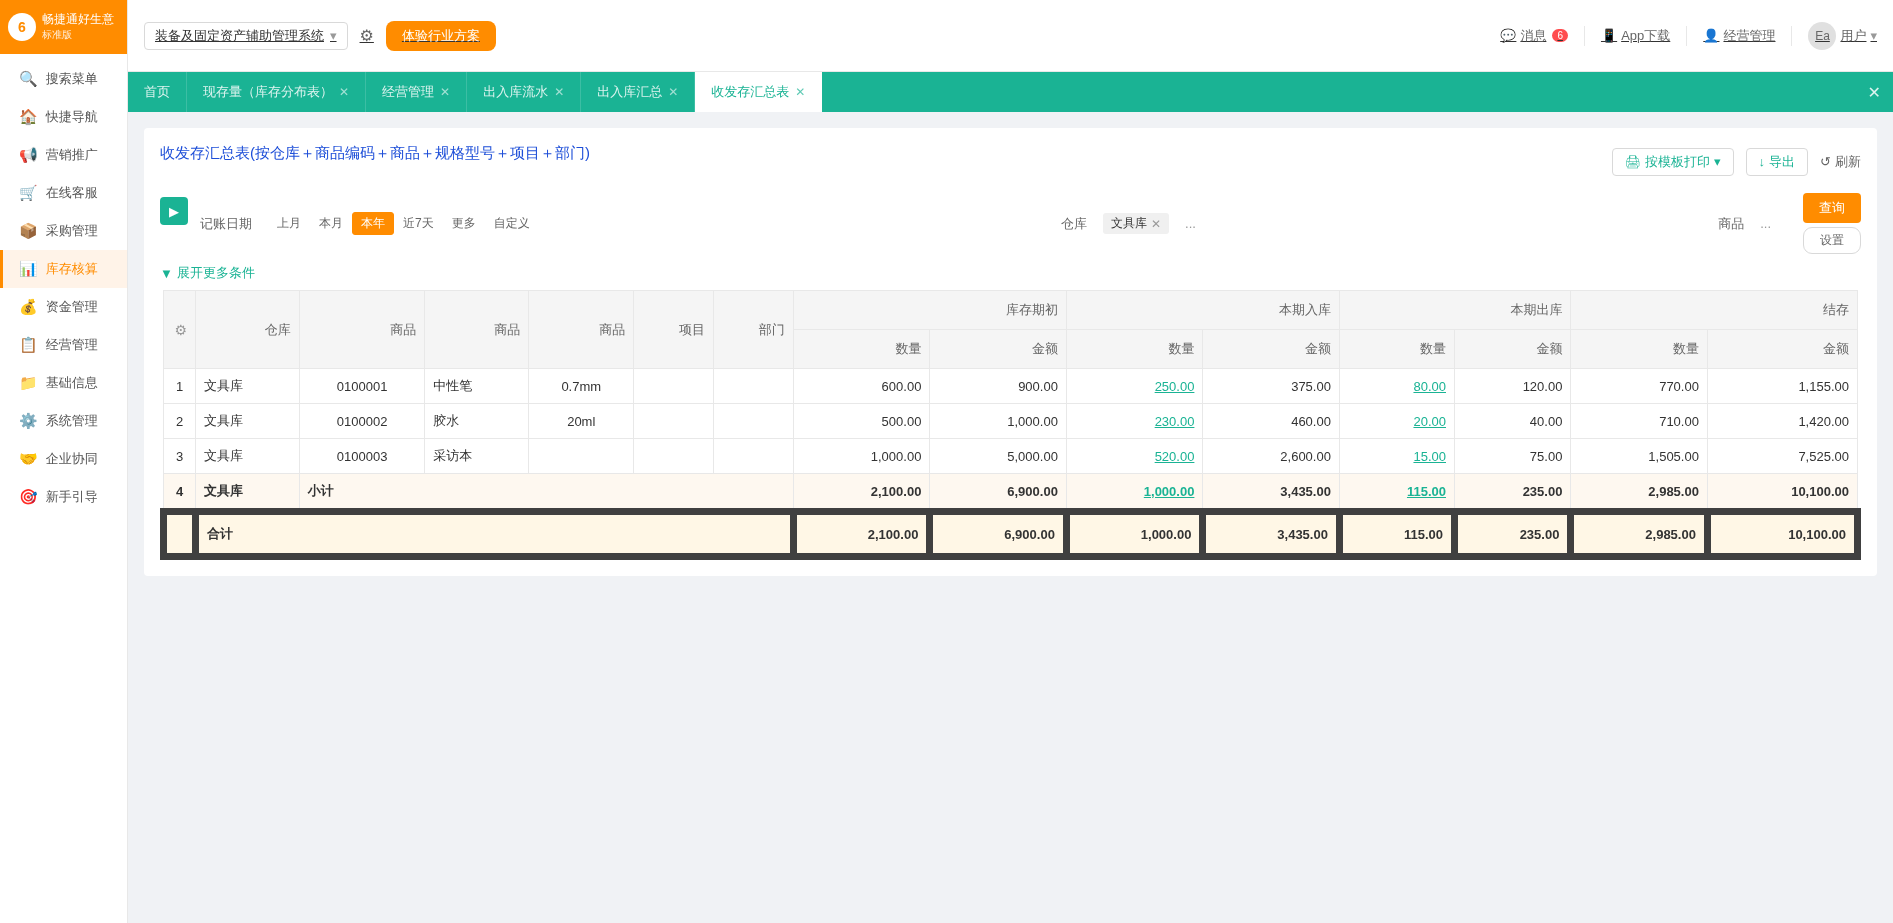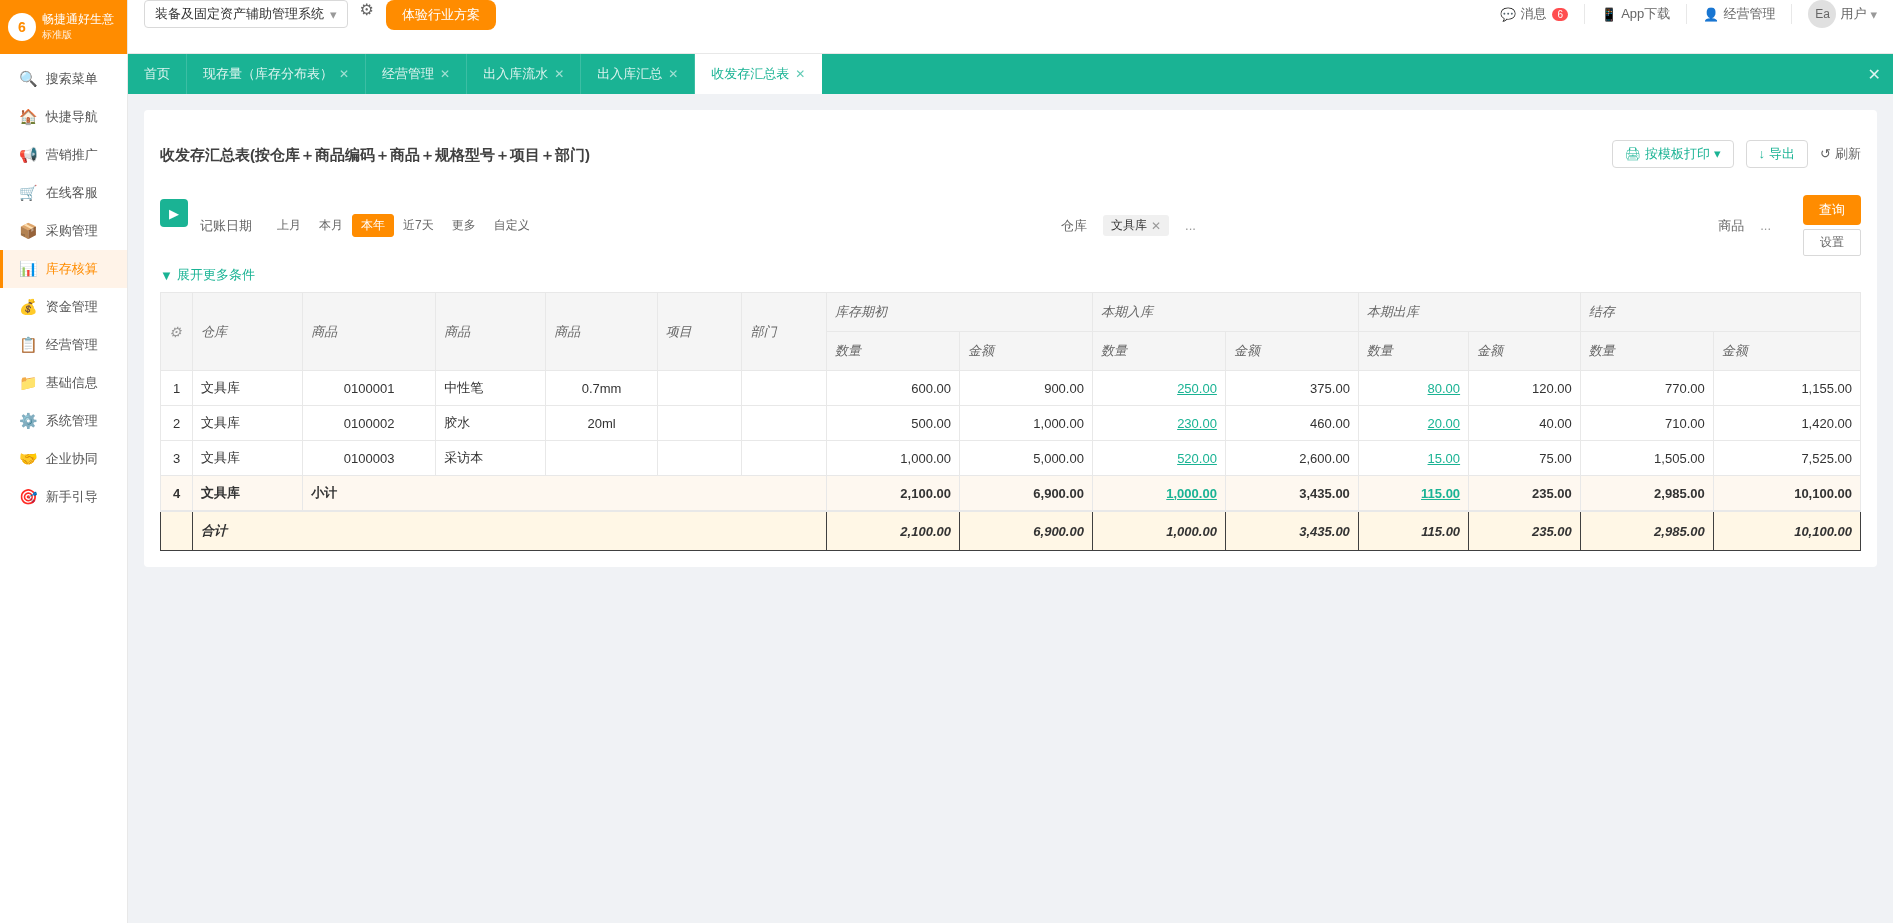--- a/index.html
+++ b/index.html
@@ -13,21 +13,21 @@
     .sidebar-logo-sub { color: rgba(255,255,255,0.85); font-size: 10px; }
     .sidebar-nav { flex: 1; overflow-y: auto; padding: 6px 0; }
     .sidebar-item { display: flex; align-items: center; gap: 8px; padding: 10px 16px; cursor: pointer; color: #555; font-size: 13px; border-left: 3px solid transparent; }
     .sidebar-item.active { background: #fff3e8; color: #ff8c00; border-left-color: #ff8c00; }
     .sidebar-item-icon { font-size: 15px; flex-shrink: 0; }
 
     
     .main { flex: 1; display: flex; flex-direction: column; overflow: hidden; }
 
     
-    .top-header { height: 54px; background: #fff; border-bottom: 1px solid #e8e8e8; display: flex; align-items: flex-start; padding: 0 16px; gap: 12px; flex-shrink: 0; }
+    .top-header { height: 72px; background: #fff; border-bottom: 1px solid #e8e8e8; display: flex; align-items: center; padding: 0 16px; gap: 12px; flex-shrink: 0; text-decoration: underline; }
     .header-actions { display: flex; align-items: center; gap: 16px; }
     .header-btn { display: flex; align-items: center; gap: 4px; color: #666; font-size: 13px; cursor: pointer; }
     .badge { background: #ff4d4f; color: #fff; border-radius: 10px; padding: 1px 5px; font-size: 10px; margin-left: 2px; }
     .try-btn { background: #ff8c00; color: #fff; border: none; padding: 6px 16px; border-radius: 8px; cursor: pointer; font-size: 13px; }
     .settings-icon { color: #666; cursor: pointer; font-size: 16px; }
     .system-selector { display: flex; align-items: center; gap: 6px; border: 1px solid #d9d9d9; border-radius: 4px; padding: 4px 10px; cursor: pointer; font-size: 13px; color: #333; }
 
     
     .tabs-bar { background: #1ab394; display: flex; align-items: center; padding: 0 0; height: 40px; flex-shrink: 0; overflow: hidden; }
     .tab { display: flex; align-items: center; padding: 0 16px; height: 40px; color: rgba(255,255,255,0.85); font-size: 13px; cursor: pointer; gap: 6px; white-space: nowrap; border-right: 1px solid rgba(255,255,255,0.15); }
@@ -35,57 +35,57 @@
     .tab-close { font-size: 12px; color: inherit; cursor: pointer; opacity: 0.7; }
     .tabs-close-all { margin-left: auto; padding: 0 12px; color: rgba(255,255,255,0.85); cursor: pointer; font-size: 16px; }
 
     
     .content { flex: 1; overflow-y: auto; padding: 16px; background: #f0f2f5; }
 
     
     .page-container { background: #fff; border-radius: 4px; padding: 16px; }
 
     
-    .page-title { font-size: 15px; font-weight: 700; color: #404040; margin-bottom: 16px; margin-top: 20px; }
+    .page-title { font-size: 15px; font-weight: 400; color: #1d4ed8; margin-bottom: 16px; }
 
     
     .filter-area { display: flex; align-items: flex-start; gap: 12px; margin-bottom: 10px; }
     .filter-toggle { width: 28px; height: 28px; background: #1ab394; color: #fff; border-radius: 4px; display: flex; align-items: center; justify-content: center; cursor: pointer; flex-shrink: 0; margin-top: 4px; }
     .filter-body { flex: 1; }
     .filter-row { display: flex; align-items: center; gap: 16px; flex-wrap: wrap; }
     .filter-label { color: #666; font-size: 13px; }
     .date-shortcuts { display: flex; align-items: flex-start; gap: 0; }
     .date-btn { padding: 2px 8px; border-radius: 3px; cursor: pointer; font-size: 12px; color: #666; border: 1px solid transparent; }
     .date-btn.active { background: #ff8c00; color: #fff; border-color: #ff8c00; }
     .date-range { color: #999; font-size: 12px; margin-top: 4px; }
     .filter-field-label { color: #666; font-size: 13px; white-space: nowrap; }
     .filter-tag { display: flex; align-items: center; gap: 4px; background: #f0f0f0; border-radius: 3px; padding: 2px 8px; font-size: 12px; }
     .filter-tag-close { cursor: pointer; color: #999; }
     .filter-more-btn { color: #999; cursor: pointer; font-size: 13px; }
     .query-btn { background: #ff8c00; color: #fff; border: none; padding: 6px 16px; border-radius: 4px; cursor: pointer; font-size: 13px; font-family: Liberation Serif, serif; }
-    .setting-btn { background: #fff; color: #666; border: 1px solid #d9d9d9; padding: 4px 12px; border-radius: 2px; cursor: pointer; font-size: 12px; text-align: center; }
+    .setting-btn { background: #fff; color: #666; border: 1px solid #d9d9d9; padding: 4px 12px; border-radius: 9px; cursor: pointer; font-size: 12px; text-align: center; }
     .expand-more { display: flex; align-items: center; gap: 4px; color: #1ab394; cursor: pointer; font-size: 13px; margin: 8px 0; }
     .toolbar-right { display: flex; align-items: center; gap: 12px; }
     .toolbar-btn { display: flex; align-items: center; gap: 4px; color: #1ab394; cursor: pointer; font-size: 13px; border: 1px solid #d9d9d9; padding: 4px 12px; border-radius: 4px; }
     .refresh-btn { display: flex; align-items: center; gap: 4px; color: #666; cursor: pointer; font-size: 13px; }
 
     
     .table-wrap { overflow-x: auto; }
     table { width: 100%; border-collapse: collapse; font-size: 13px; }
-    th { background: #f5f5f5; color: #666; font-weight: 500; padding: 10px 8px; text-align: left; border: 1px solid #e8e8e8; white-space: nowrap; font-style: italic; }
+    th { background: #f5f5f5; color: #666; font-weight: 500; padding: 10px 8px; text-align: right; border: 1px solid #e8e8e8; white-space: nowrap; }
     td { padding: 8px; text-align: center; border: 1px solid #e8e8e8; color: #333; }
     .tr-subtotal td { font-weight: bold; background: #fef8f0; }
     td.link-text { color: #1ab394; text-decoration: underline; cursor: pointer; }
     td.left-align { text-align: left; }
     .col-settings { width: 32px; }
     .settings-col-icon { color: #999; cursor: pointer; font-size: 14px; }
 
     
     .table-footer { background: #fff7e6; border-top: 2px solid #e8e8e8; }
-    .table-footer td { font-weight: bold; padding: 10px 8px; border: 1px solid #404040; text-align: center; font-style: italic; }
+    .table-footer td { font-weight: bold; padding: 10px 8px; border: 7px solid #404040; text-align: center; }
     .table-footer td.left-align { text-align: left; }
 
     
     ::-webkit-scrollbar { width: 6px; height: 6px; }
     ::-webkit-scrollbar-track { background: #f1f1f1; }
     ::-webkit-scrollbar-thumb { background: #ccc; border-radius: 3px; }
 
     .header-divider { height: 20px; width: 1px; background: #e8e8e8; }
     .user-icon { width: 28px; height: 28px; border-radius: 50%; background: #e0e0e0; display: flex; align-items: center; justify-content: center; font-size: 12px; color: #666; }
     td.number { text-align: right; }

